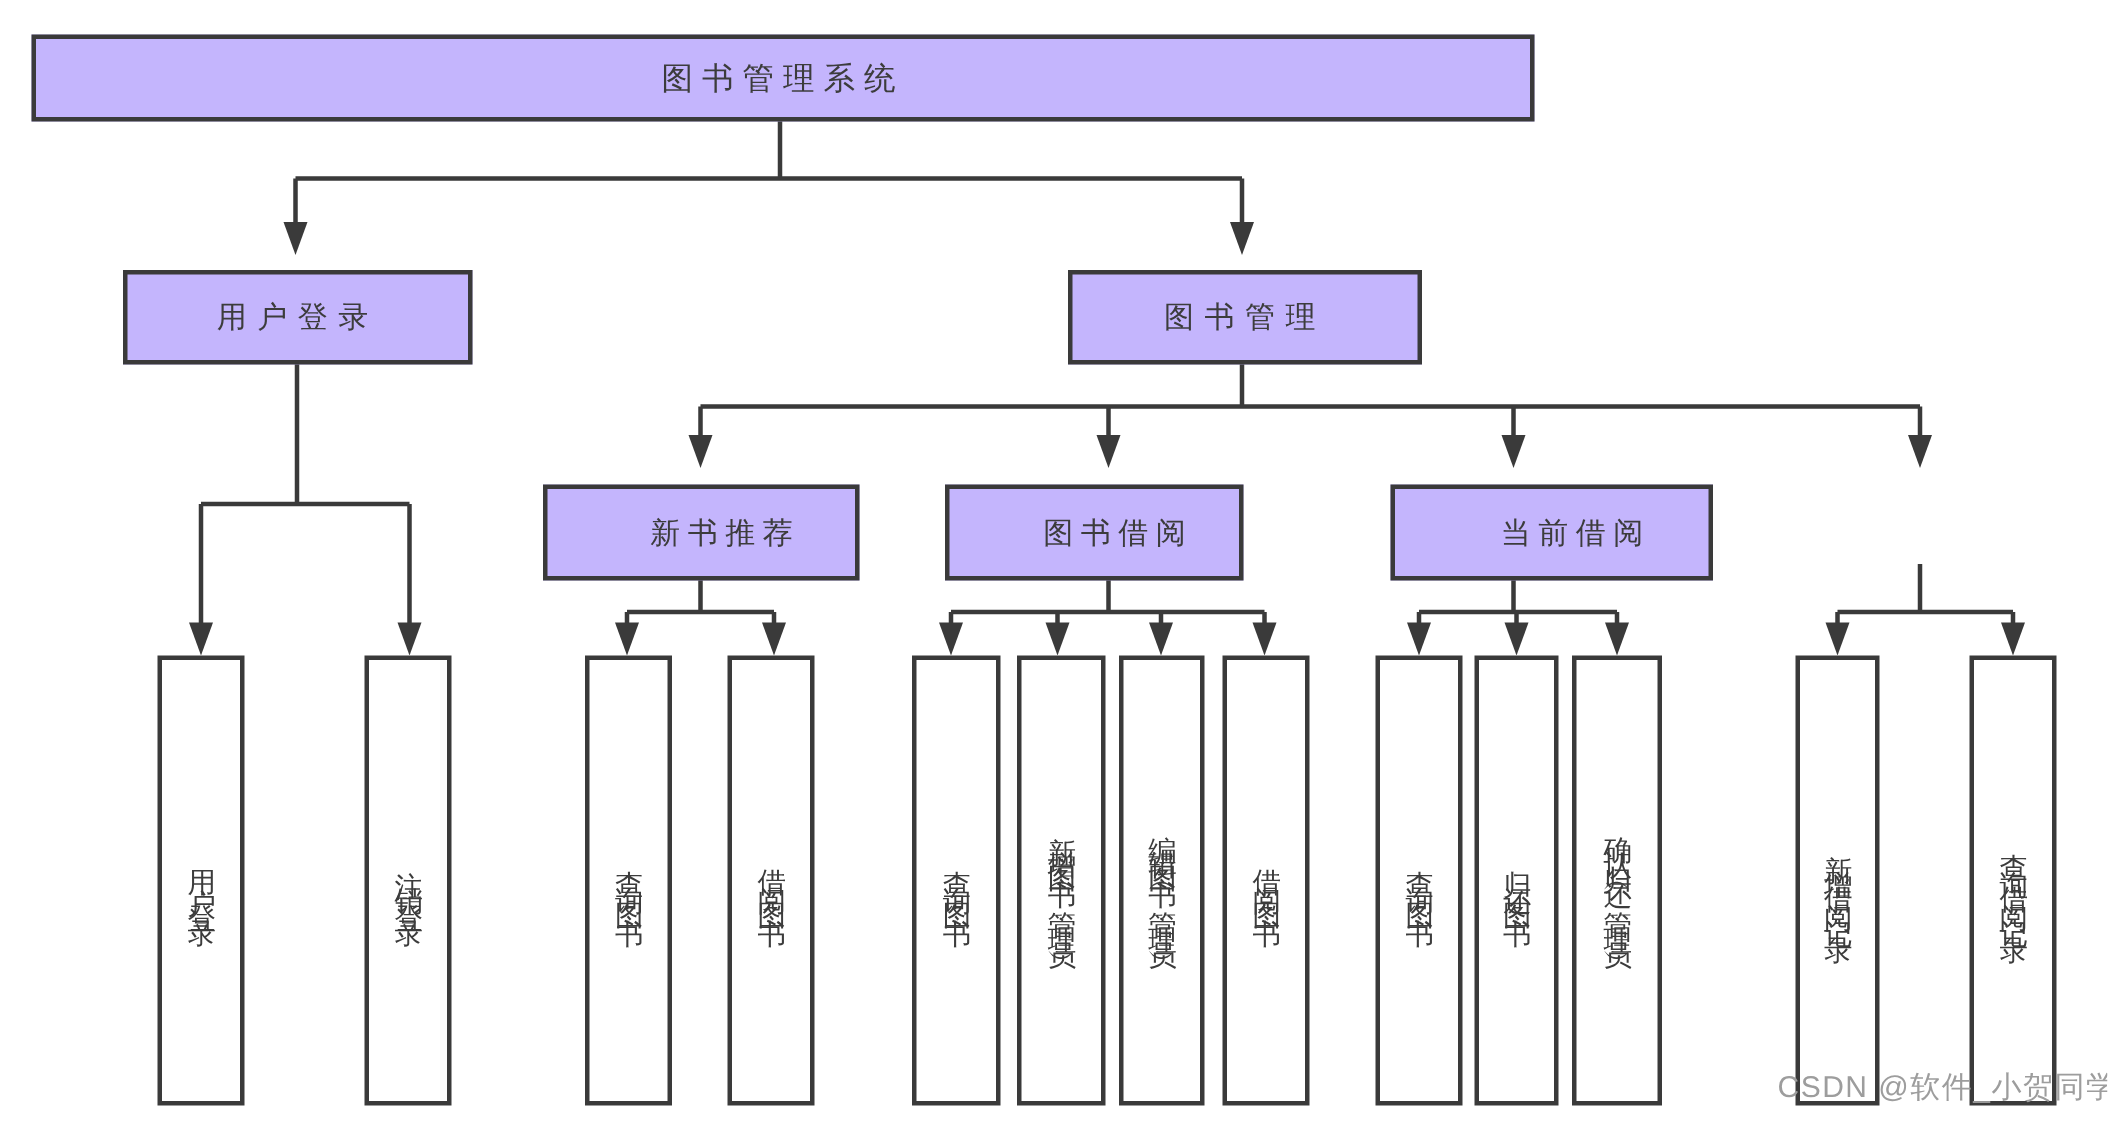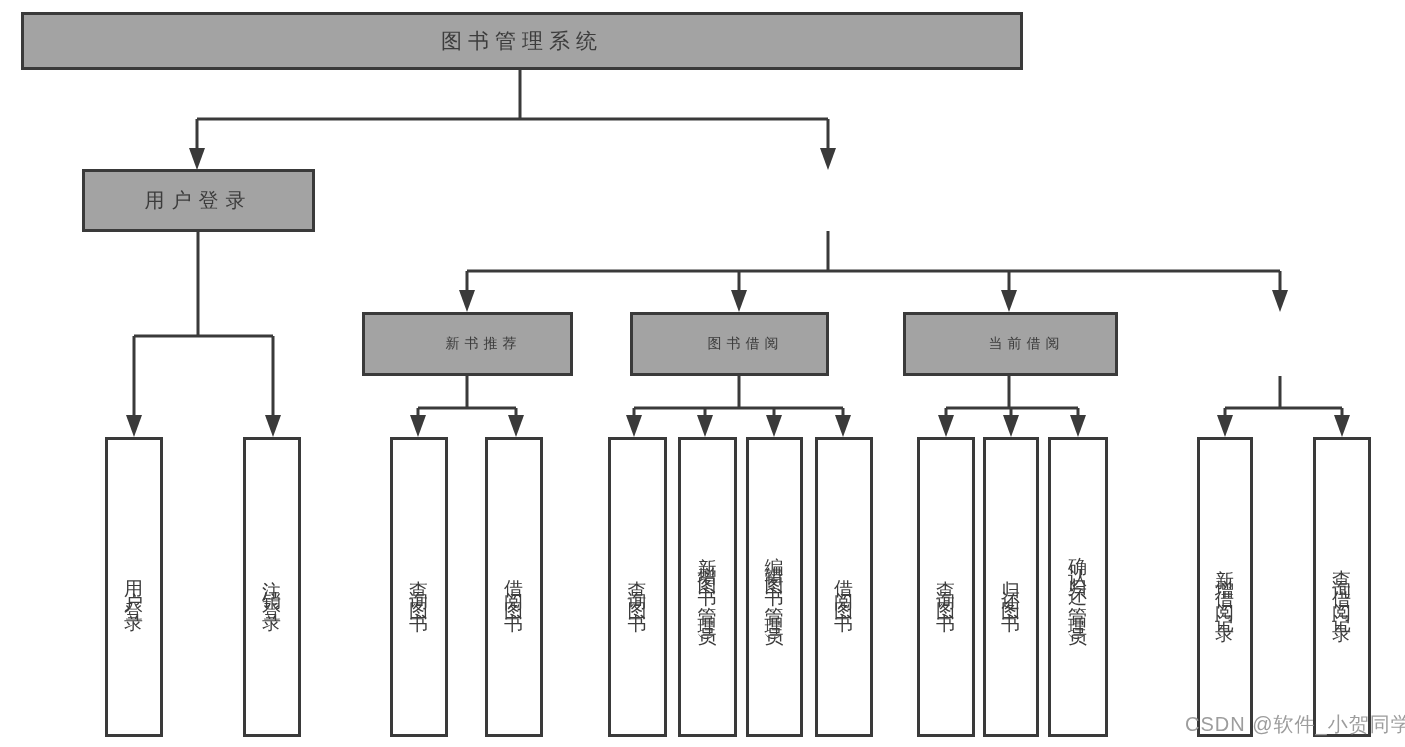--- a/index.html
+++ b/index.html
@@ -20,37 +20,38 @@
     left: 0;
     top: 0;
     width: 1405px;
     height: 747px;
     pointer-events: none;
   }
   .node {
     position: absolute;
     box-sizing: border-box;
     border: 3px solid #3a3a3a;
-    background: #a3a3a3;
+    background: #c4b5fd;
     display: flex;
     align-items: center;
     justify-content: center;
     color: #3c3c3c;
     white-space: nowrap;
+    margin-top: 11px;
   }
   .node.root {
     font-size: 21px;
     letter-spacing: 6px;
   }
   .node.branch {
     font-size: 20px;
     letter-spacing: 7px;
   }
   .node.sub {
-    font-size: 14px;
+    font-size: 20px;
     letter-spacing: 5px;
     padding-left: 32px;
   }
   .leaf {
     position: absolute;
     box-sizing: border-box;
     border: 3px solid #3a3a3a;
     background: #ffffff;
     display: flex;
     align-items: center;
@@ -113,24 +114,25 @@
     <polygon fill="#3a3a3a" stroke="none" points="1070,415 1086,415 1078,437"></polygon>
 
     <path d="M1280 376 V408 M1225 408 H1342 M1225 408 V418 M1342 408 V418"></path>
     <polygon fill="#3a3a3a" stroke="none" points="1217,415 1233,415 1225,437"></polygon>
     <polygon fill="#3a3a3a" stroke="none" points="1334,415 1350,415 1342,437"></polygon>
   </svg>
 
   <div class="node root" style="left:21px; top:12px; width:1002px; height:58px">图书管理系统</div>
 
   <div class="node branch" style="left:82px; top:169px; width:233px; height:63px">用户登录</div>
+  <div class="node branch" style="left:712px; top:169px; width:236px; height:63px">图书管理</div>
 
   <div class="node sub" style="left:362px; top:312px; width:211px; height:64px">新书推荐</div>
   <div class="node sub" style="left:630px; top:312px; width:199px; height:64px">图书借阅</div>
-  <div class="node sub" style="left:903px; top:312px; width:215px; height:64px">当前借阅</div>
+  <div class="node sub" style="left:927px; top:312px; width:215px; height:64px">当前借阅</div>
 
   <div class="leaf" style="left:105px; top:437px; width:58px; height:300px">用户登录</div>
   <div class="leaf" style="left:243px; top:437px; width:58px; height:300px">注销登录</div>
 
   <div class="leaf" style="left:390px; top:437px; width:58px; height:300px">查询图书</div>
   <div class="leaf" style="left:485px; top:437px; width:58px; height:300px">借阅图书</div>
 
   <div class="leaf" style="left:608px; top:437px; width:59px; height:300px">查询图书</div>
   <div class="leaf long" style="left:678px; top:437px; width:59px; height:300px">新增图书（管理员）</div>
   <div class="leaf long" style="left:746px; top:437px; width:57px; height:300px">编辑图书（管理员）</div>

